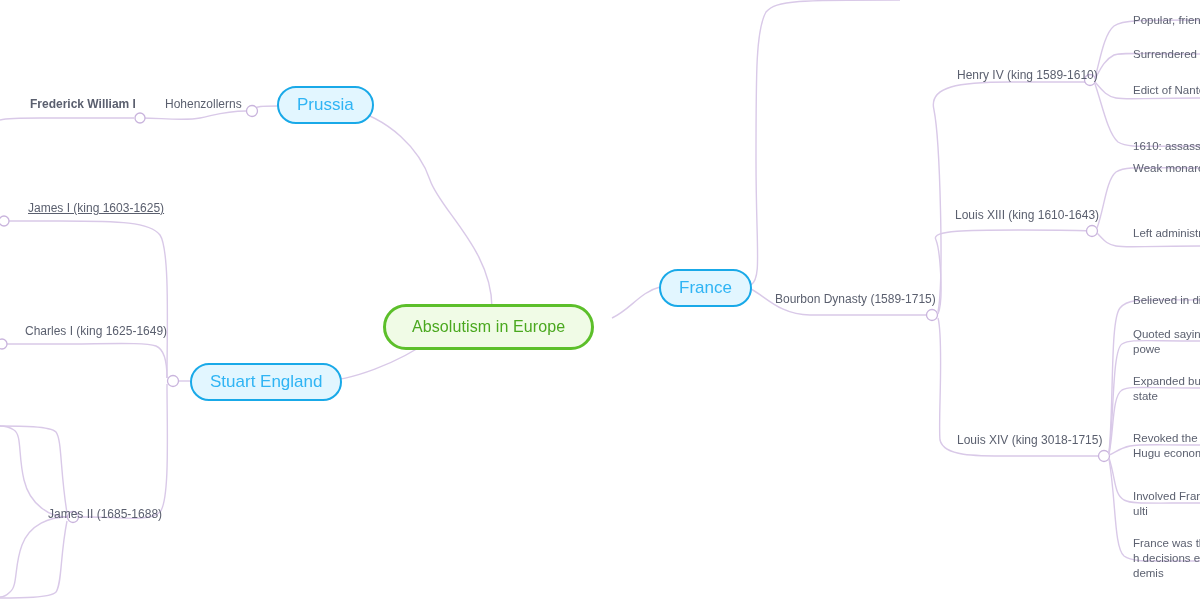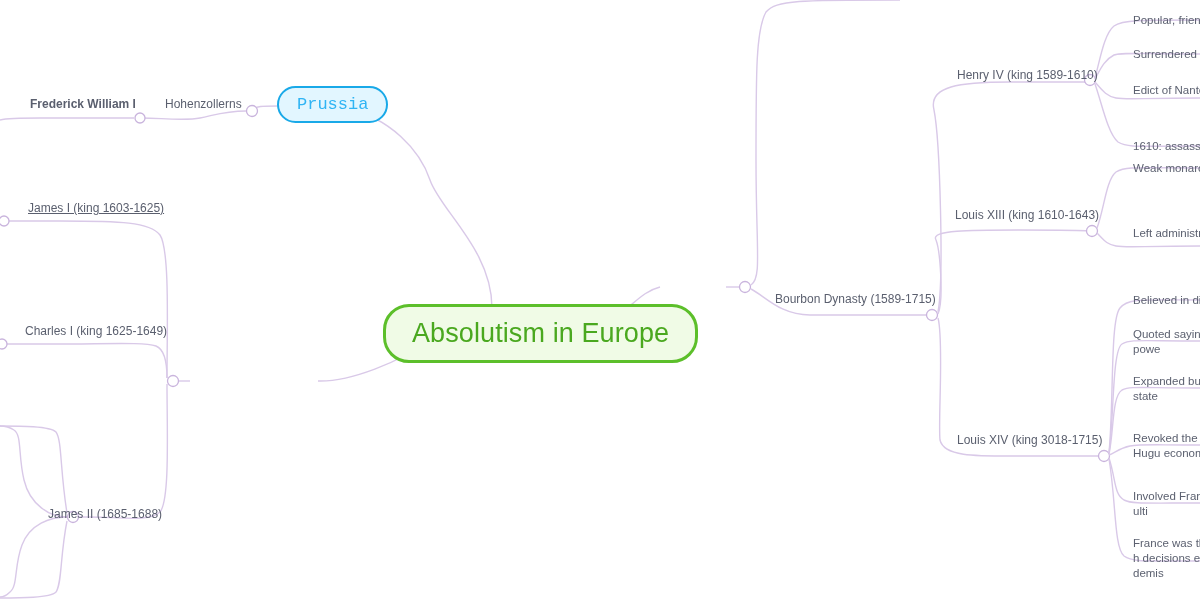--- a/index.html
+++ b/index.html
@@ -23,32 +23,31 @@
     position:absolute;
     white-space:nowrap;
   }
   
   .central {
     border:3px solid #5cbf2a;
     background:#f0fbe6;
     border-radius:26px;
     padding:11px 26px;
     color:#4aa81f;
-    font-size:27px;
+    font-size:16px;
     letter-spacing:.1px;
   }
   
   .branch {
     border:2px solid #19a9e8;
     background:#e2f6ff;
     border-radius:20px;
     padding:7px 18px;
     color:#2fb4f4;
     font-size:17px;
-    font-family:Liberation Mono, monospace;
   }
   
   .sub {
     color:#5a5f6e;
     font-size:12px;
     line-height:1.32;
   }
   .sub.leaf {
     font-size:11.5px;
     color:#5c6170;
@@ -120,20 +119,22 @@
       <path d="M 1109 454 C 1114 430 1112 396 1122 390 C 1130 386 1140 388 1200 388"></path>
       <path d="M 1109 455 C 1116 452 1120 448 1130 446 C 1140 444 1150 445 1200 445"></path>
       <path d="M 1109 458 C 1116 480 1114 494 1124 500 C 1132 504 1142 503 1200 503"></path>
       <path d="M 1109 459 C 1116 500 1114 548 1124 556 C 1132 562 1142 561 1200 561"></path>
     </g>
   </svg>
 
   <div class="node central" style="left:383px; top:304px;">Absolutism in Europe</div>
 
   <div class="node branch" style="left:277px; top:86px;">Prussia</div>
+  <div class="node branch" style="left:190px; top:363px;">Stuart England</div>
+  <div class="node branch" style="left:659px; top:269px;">France</div>
 
   <div class="node sub" style="left:165px; top:97px;">Hohenzollerns</div>
   <div class="node sub" style="left:30px; top:97px;font-weight:bold;">Frederick William I</div>
 
   <div class="node sub" style="left:28px; top:201px;text-decoration:underline;">James I (king 1603-1625)</div>
   <div class="node sub" style="left:25px; top:324px;">Charles I (king 1625-1649)</div>
   <div class="node sub" style="left:48px; top:496px;margin-top:11px;">James II (1685-1688)</div>
 
   <div class="node sub" style="left:775px; top:292px;">Bourbon Dynasty (1589-1715)</div>
 

